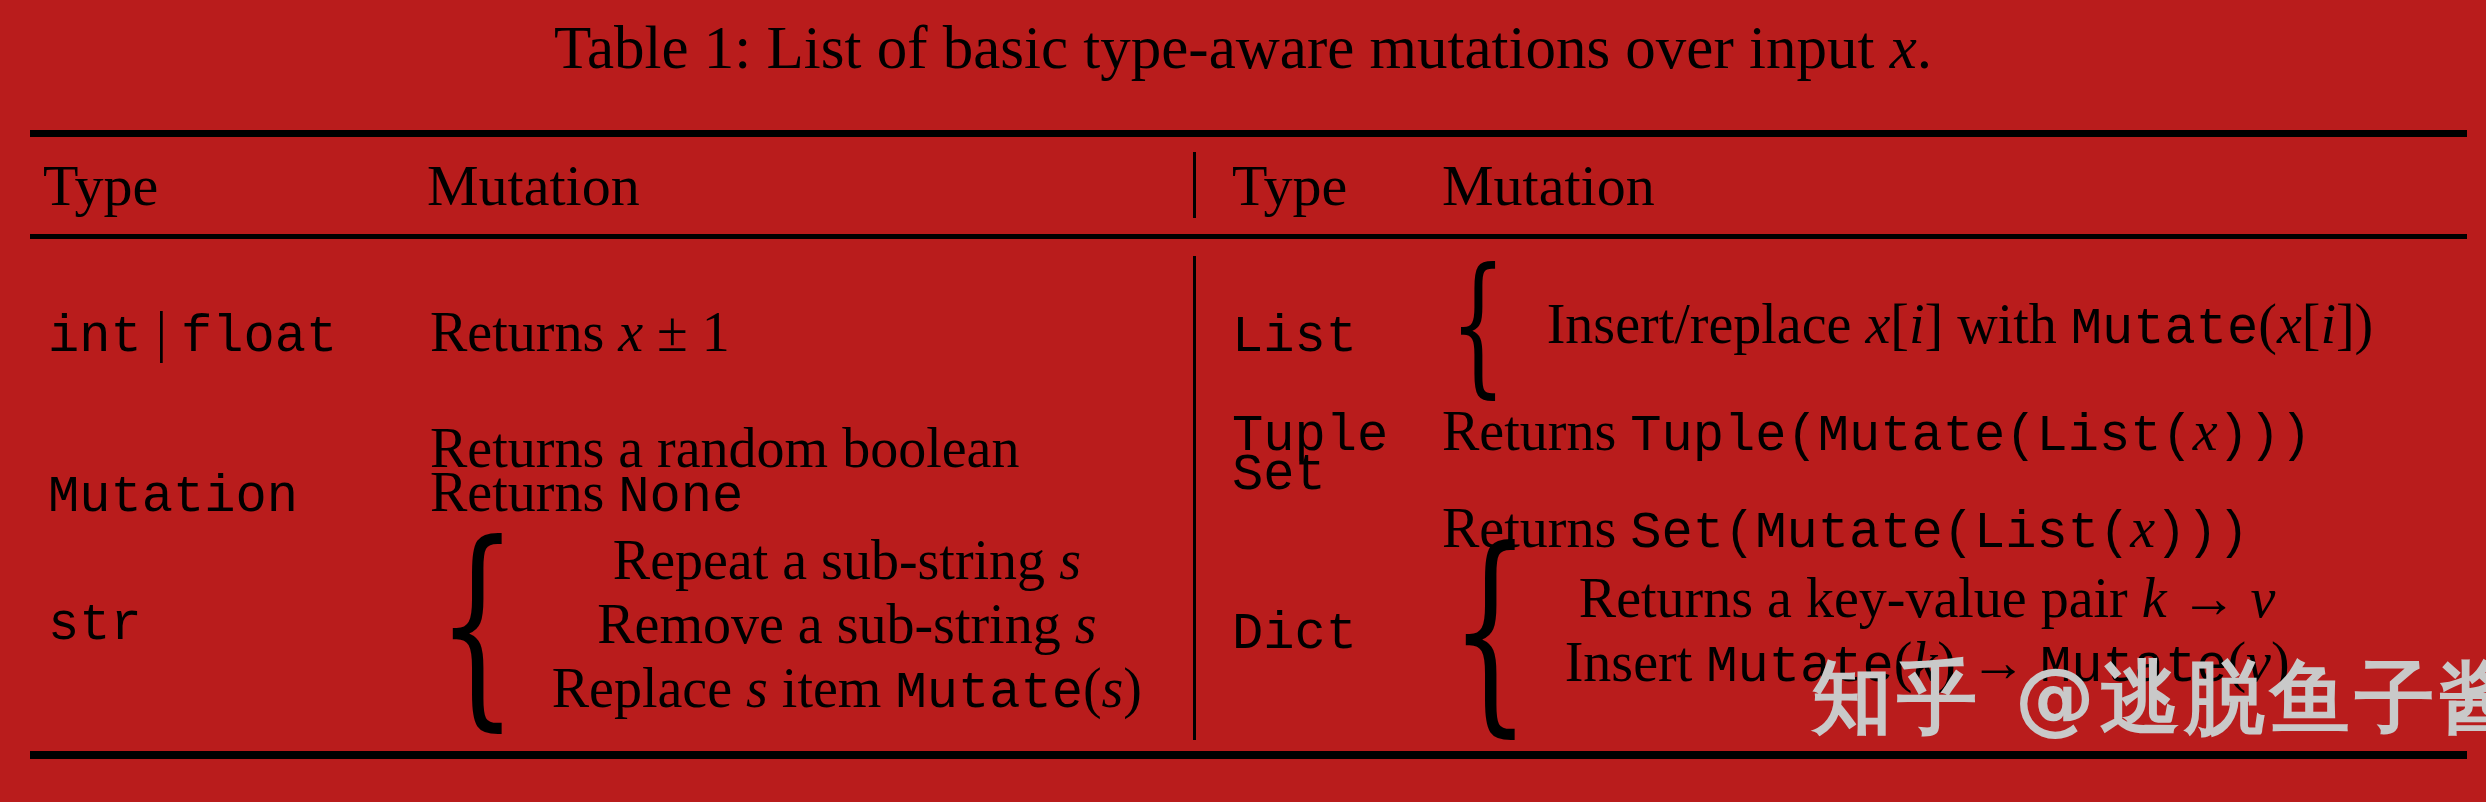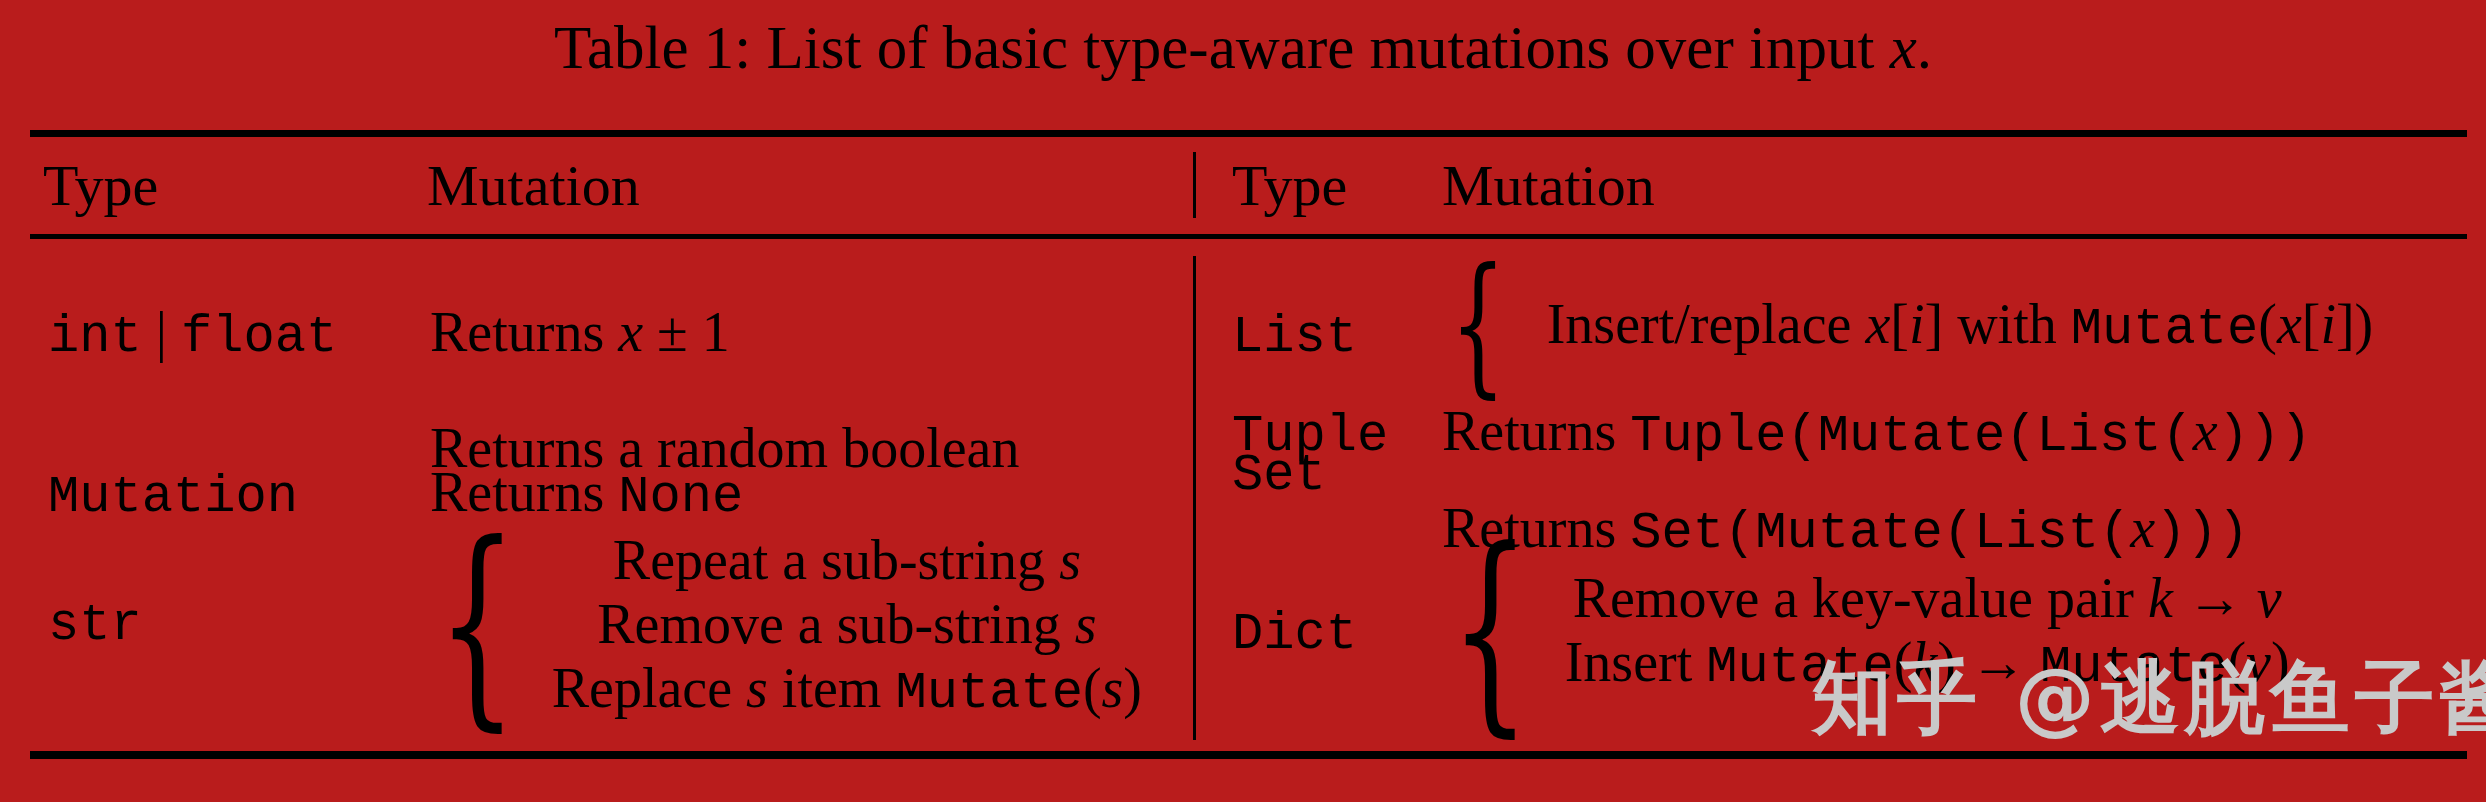--- a/index.html
+++ b/index.html
@@ -110,20 +110,20 @@
   <div class="cell single" id="rt2"><span class="f-m">Tuple</span></div>
   <div class="cell single" id="rm2"><span class="f-r">Returns </span><span class="f-m">Tuple(Mutate(List(</span><span class="f-i">x</span><span class="f-m">)))</span></div>
 
   <div class="cell single" id="rt3"><span class="f-m">Set</span></div>
   <div class="cell single" id="rm3"><span class="f-r">Returns </span><span class="f-m">Set(Mutate(List(</span><span class="f-i">x</span><span class="f-m">)))</span></div>
 
   <div class="cell single" id="rt4"><span class="f-m">Dict</span></div>
   <div class="cell braced" id="rm4">
     <span class="brace b3">{</span>
     <div class="lines">
-      <div class="line"><span class="f-r">Remove a key-value pair </span><span class="f-i">k</span><span class="f-r"> → </span><span class="f-i">v</span></div>
+      <div class="line"><span class="f-r">Returns a key-value pair </span><span class="f-i">k</span><span class="f-r"> → </span><span class="f-i">v</span></div>
       <div class="line"><span class="f-r">Insert </span><span class="f-m">Mutate</span><span class="f-r">(</span><span class="f-i">k</span><span class="f-r">) → </span><span class="f-m">Mutate</span><span class="f-r">(</span><span class="f-i">v</span><span class="f-r">)</span></div>
     </div>
   </div>
 
   <div class="watermark" style="color: rgb(201, 201, 201);">知乎 @逃脱鱼子酱</div>
 
 </div>
 
 </body></html>

